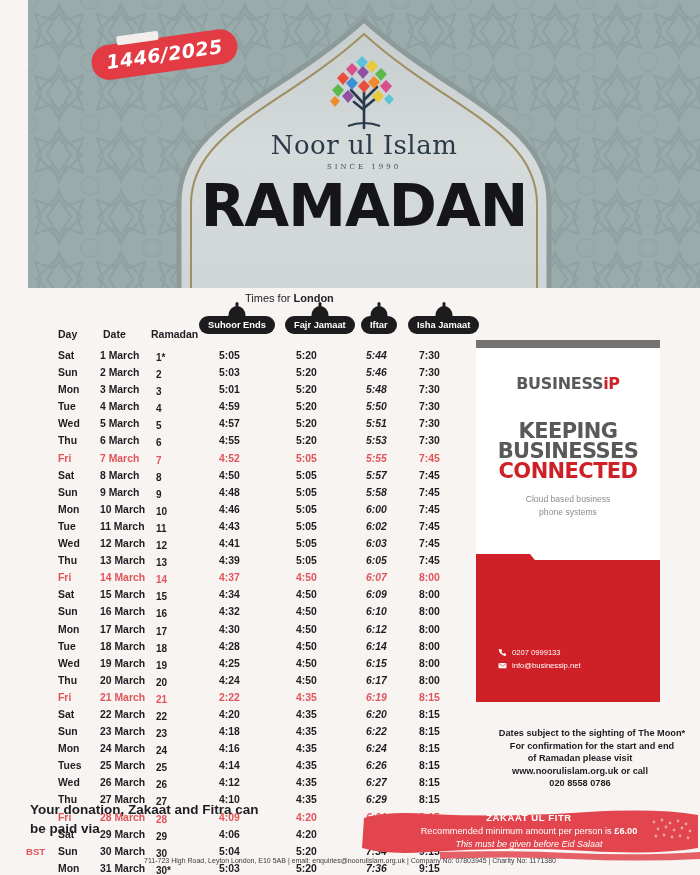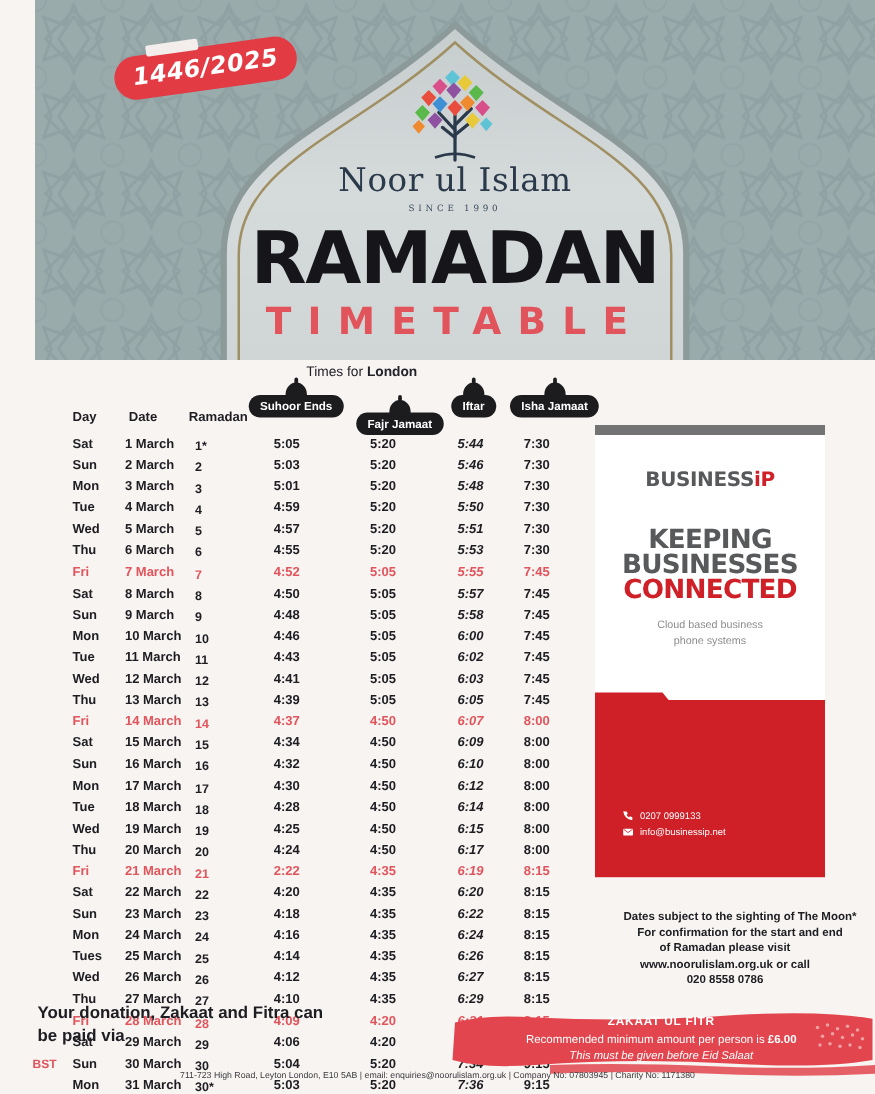--- a/index.html
+++ b/index.html
@@ -109,21 +109,21 @@
     width:17px; height:15px;
     background:#1c1c1f;
     border-radius:50% 50% 12% 12% / 62% 62% 10% 10%;
   }
   .pill::after {
     content:"";
     position:absolute; left:50%; top:-14px; transform:translateX(-50%);
     width:3px; height:6px; background:#1c1c1f; border-radius:2px 2px 0 0;
   }
   .p-suhoor { left:143px; }
-  .p-fajr   { left:229px;margin-top:14px; }
+  .p-fajr   { left:229px; }
   .p-iftar  { left:305px; }
   .p-isha   { left:352px; }
 
   .rows { position:absolute; left:0; top:28px; width:430px; }
   .row { position:relative; height:17.1px; }
   .cell { position:absolute; font-size:10.4px; font-weight:bold; color:#1d1d22; white-space:nowrap; }
   .c-bst  { left:-30px; top:2px; color:#e2545c; font-size:9.6px; }
   .c-day  { left:2px;  top:2px; }
   .c-date { left:44px; top:2px; }
   .c-ram  { left:100px; top:4px; font-size:10px; }
@@ -273,21 +273,20 @@
           <polygon points="30,38 36,44 30,51 24,44" fill="#8e52a1"></polygon>
           <polygon points="71,42 76,47 71,53 66,47" fill="#5fc3d6"></polygon>
           <polygon points="17,44 22,49 17,55 12,49" fill="#f08a2e"></polygon>
         </g>
       </svg>
       <div class="logo-name">Noor ul Islam</div>
       <div class="logo-since">SINCE 1990</div>
     </div>
 
     <div class="ramadan-title">RAMADAN</div>
-    <div class="timetable-title">TIMETABLE</div>
   </div>
 </div>
 
 <div class="times-for">
   <span>Times for </span><b>London</b>
 </div>
 
 <div class="tbl">
   <div class="col-head">
     <div class="ch-text ch-day">Day</div>

